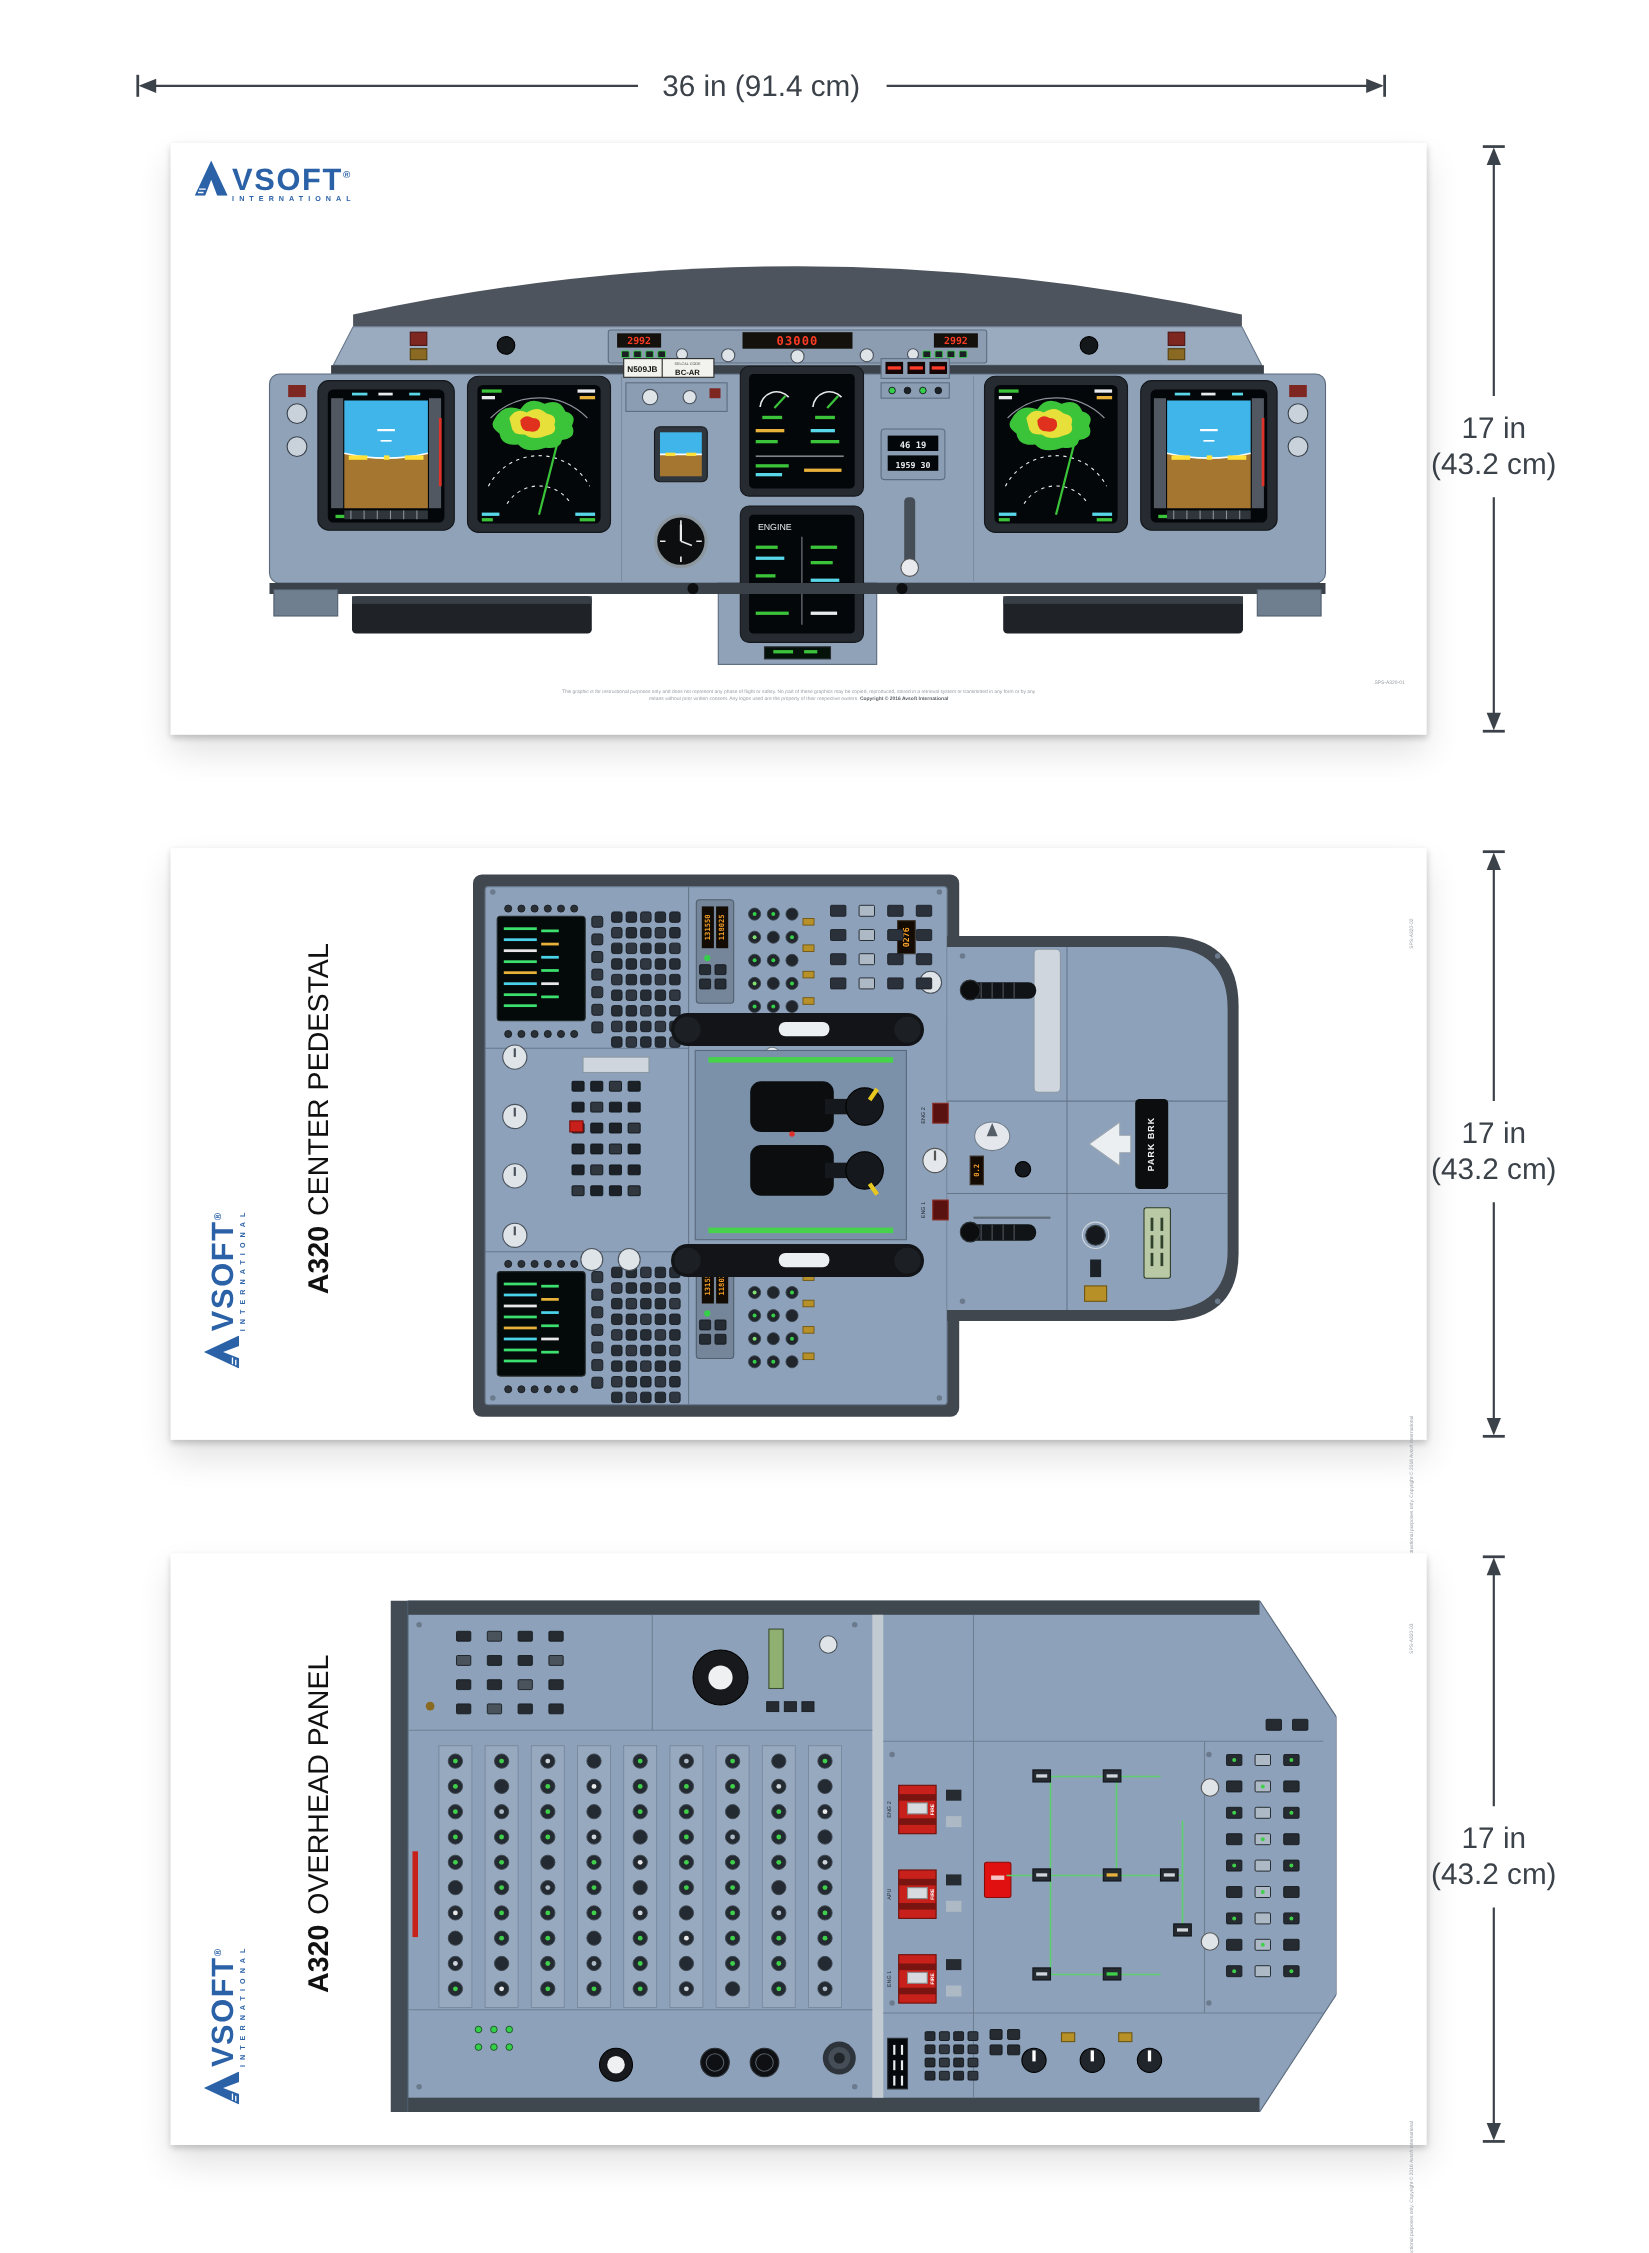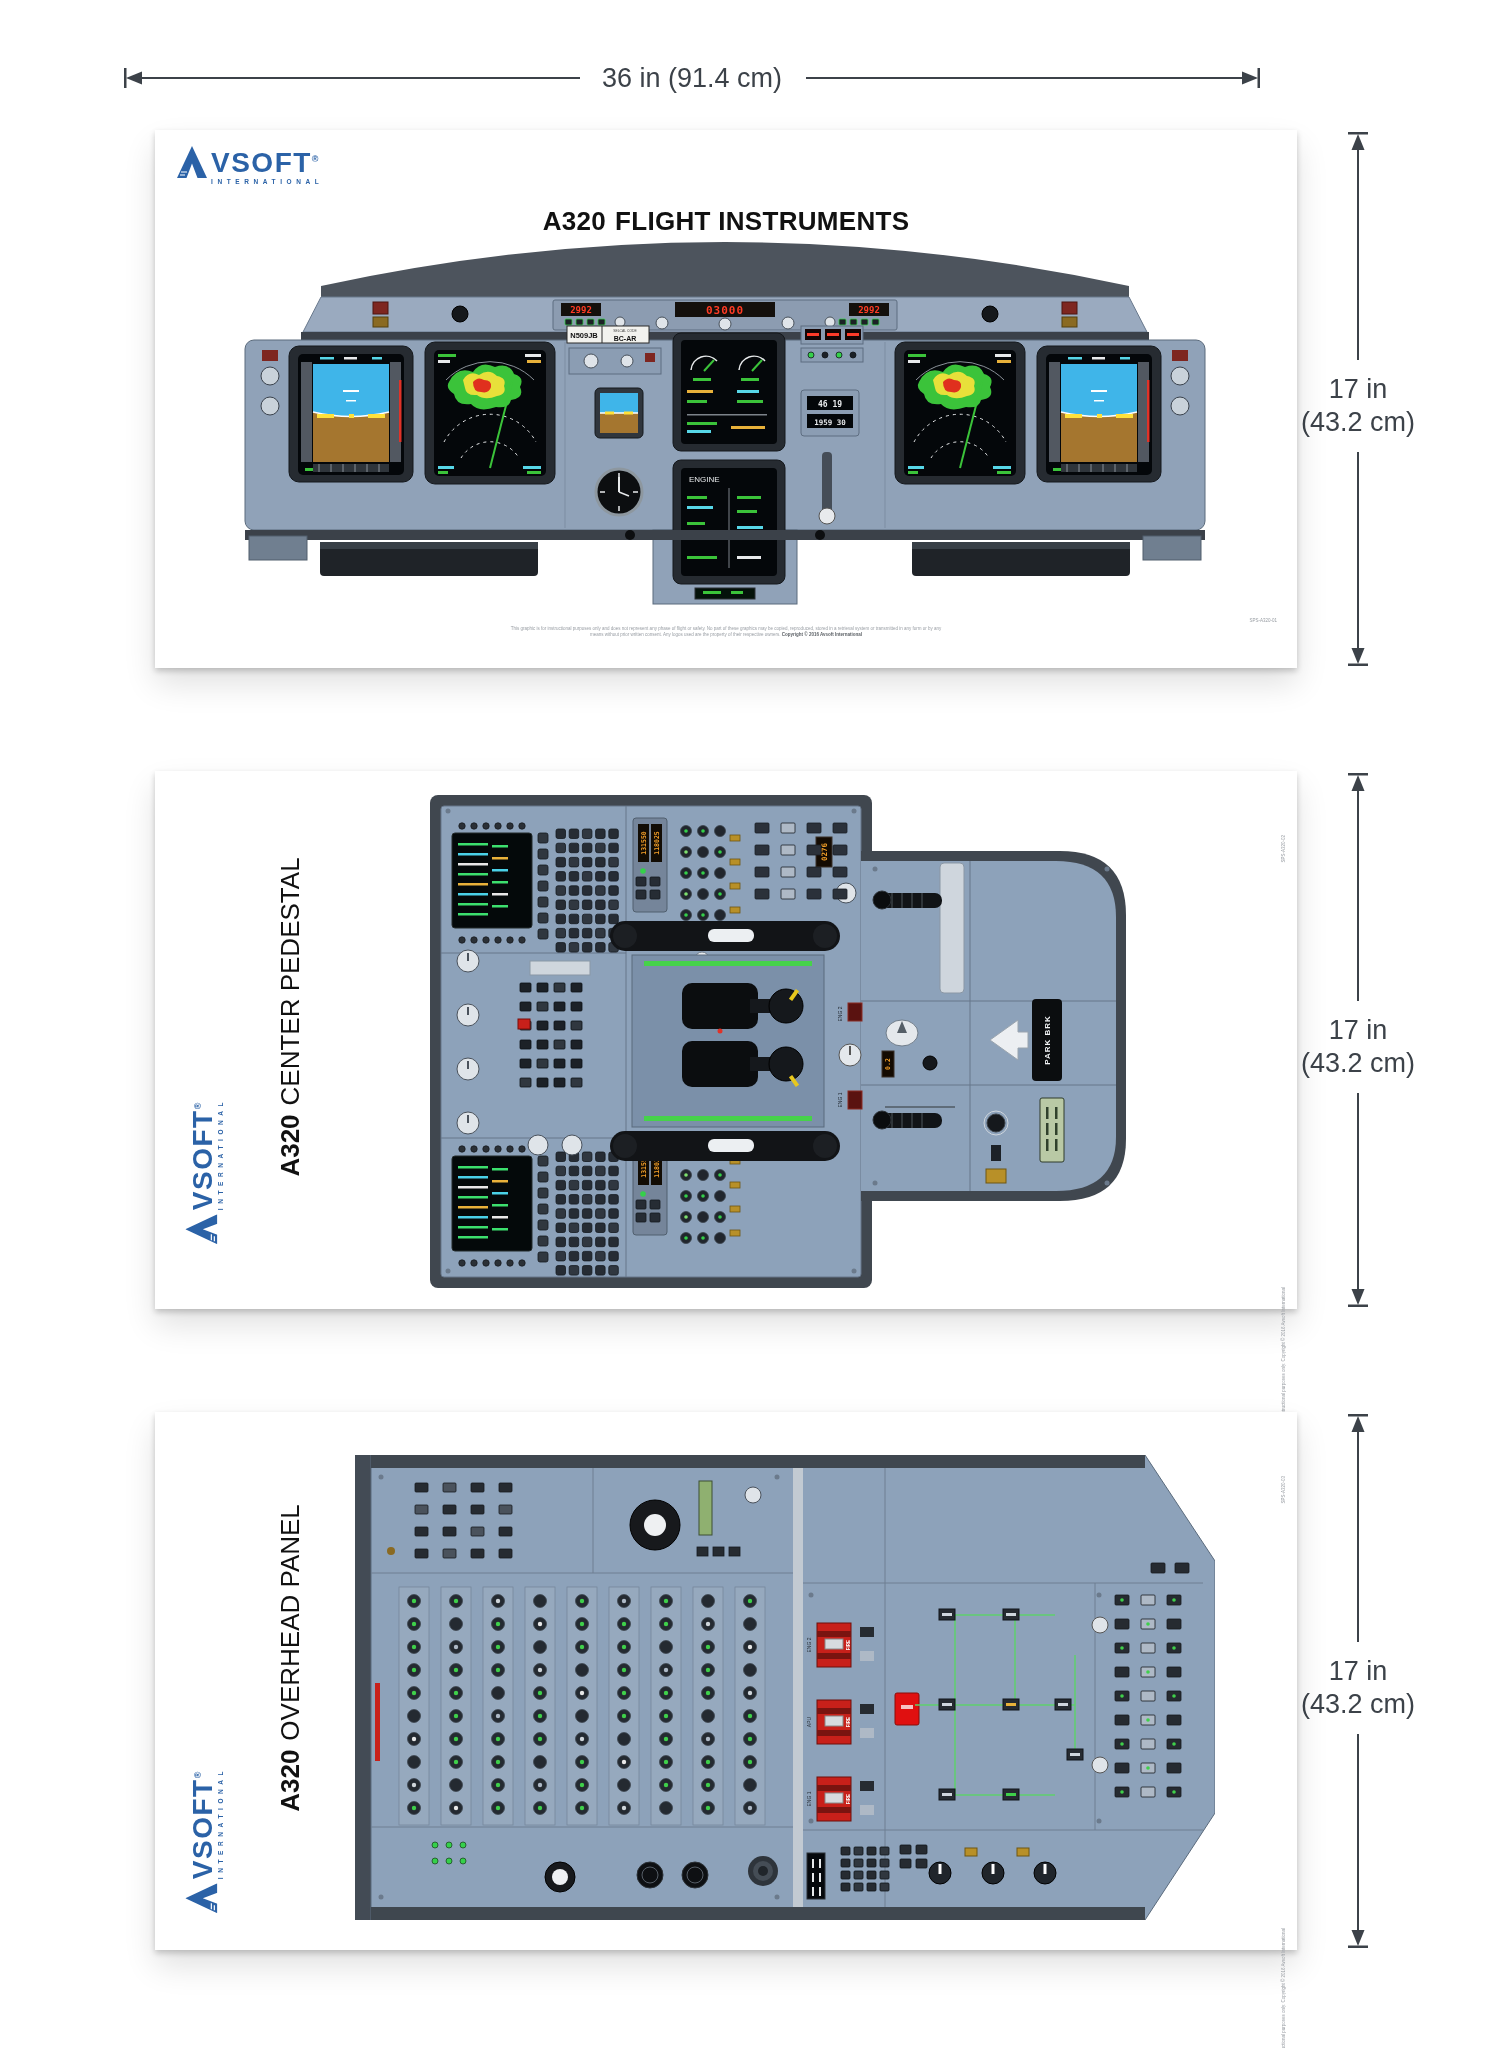--- a/index.html
+++ b/index.html
@@ -89,21 +89,20 @@
     <div class="logo logo-abs">
       <svg width="30" height="32" viewBox="0 0 30 32">
         <path d="M15,0 L30,32 L20.5,32 L15,17.5 L9.5,32 L0,32 Z" fill="#2b62a7"></path>
         <path d="M4,26 l6,0 M3,29 l5,0" stroke="#fff" stroke-width="1.2"></path>
       </svg>
       <div class="logo-col">
         <div class="logo-name"><span>VSOFT</span><sup>®</sup></div>
         <div class="logo-intl">INTERNATIONAL</div>
       </div>
     </div>
-    <h2 class="title"><span class="tb">A320</span><span>FLIGHT INSTRUMENTS</span></h2>
 
     <svg class="graphic" style="left:70px;top:100px" width="1000" height="380" viewBox="0 0 1000 380">
       <defs>
         <g id="pfd">
           <rect x="64" y="116" width="124" height="136" rx="10" fill="#262b31" stroke="#14181c"></rect>
           <rect x="73" y="124" width="106" height="121" rx="5" fill="#04070a"></rect>
           <path d="M88,134 h76 v48 q-38,9 -76,0 Z" fill="#3fb5e9"></path>
           <path d="M88,182 q38,9 76,0 v50 h-76 Z" fill="#a5762f"></path>
           <path d="M88,182 q38,9 76,0" stroke="#fff" stroke-width="1.5" fill="none"></path>
           <rect x="118" y="160" width="16" height="2" fill="#fff"></rect>

